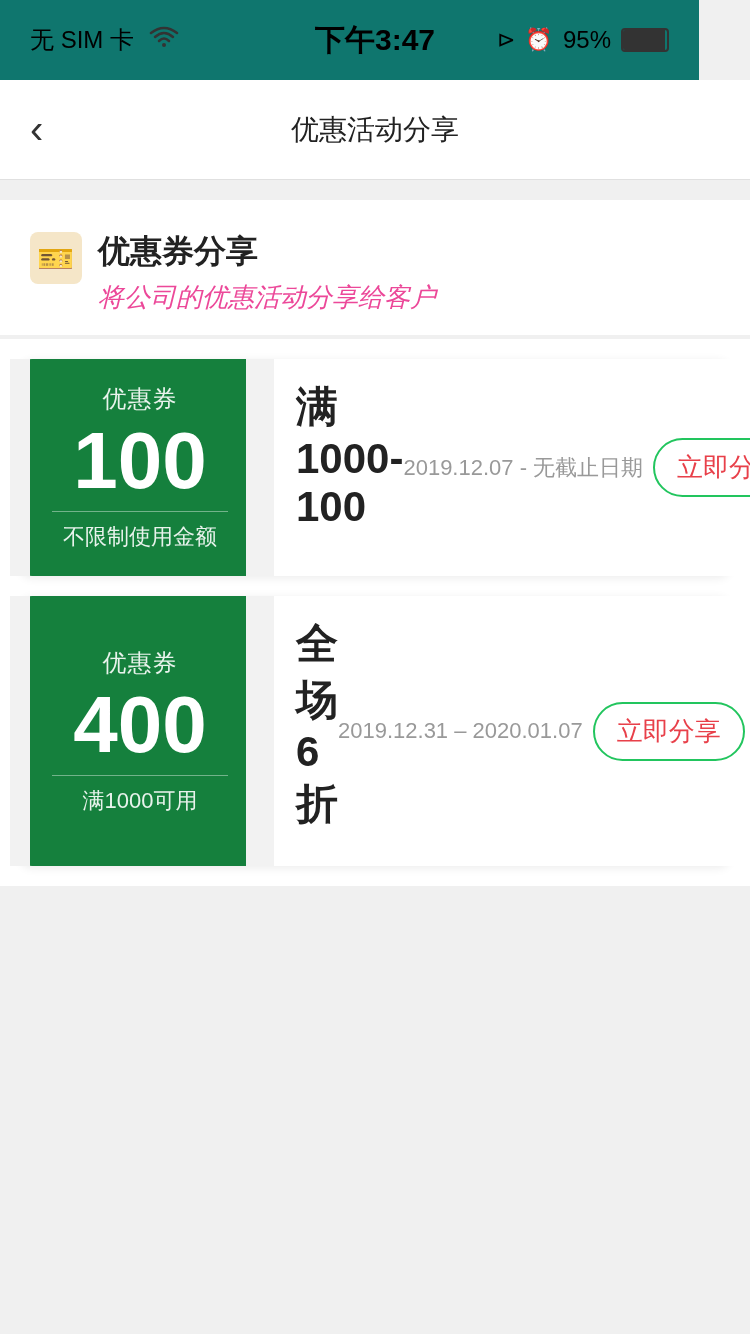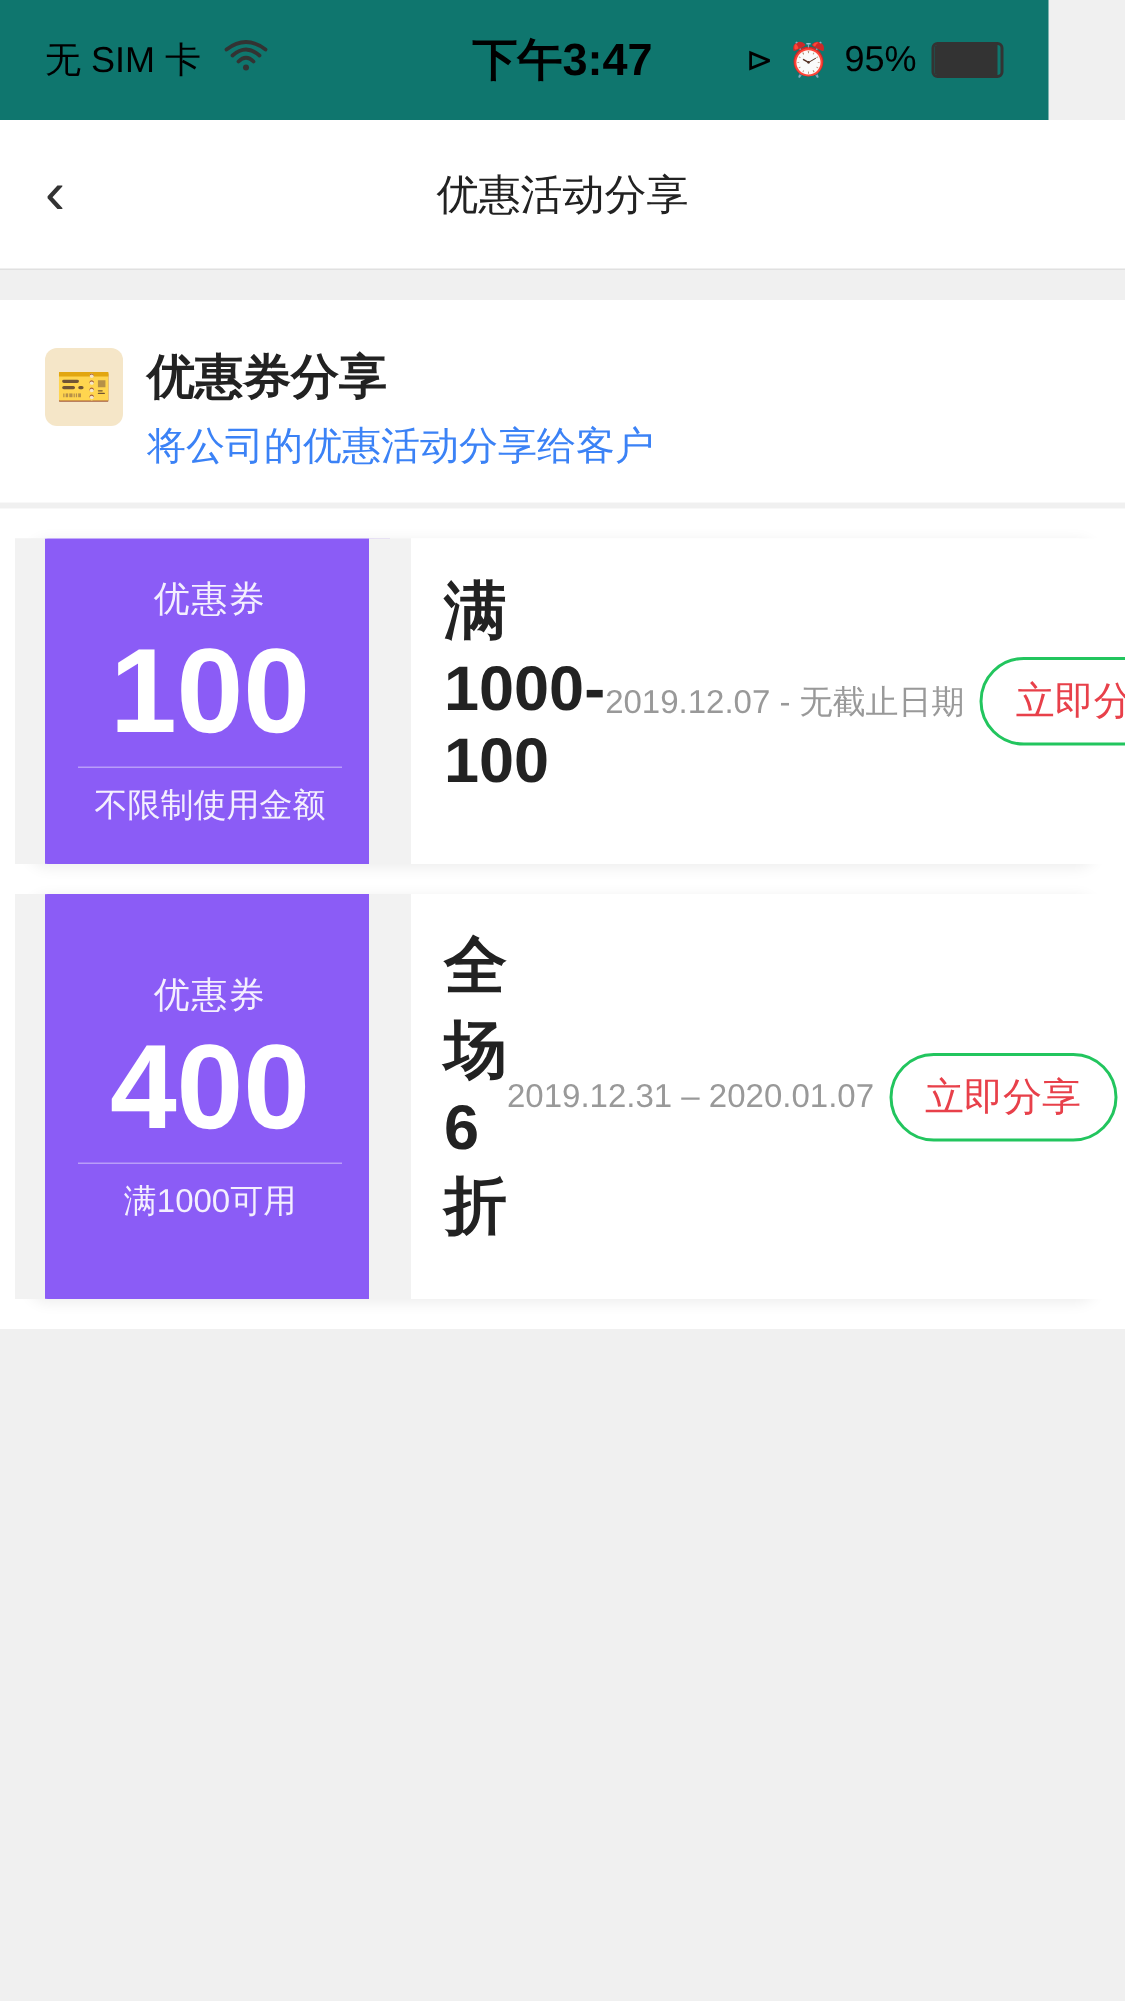--- a/index.html
+++ b/index.html
@@ -115,21 +115,22 @@
       margin-top: 2px;
     }
     .section-text h3 {
       font-size: 32px;
       font-weight: 600;
       color: #222;
       margin-bottom: 6px;
     }
     .section-text p {
       font-size: 26px;
-      color: #3b82f6;
+      color: #ec4899;
+      font-style: italic;
     }
 
     
     .coupon-list {
       background: #fff;
       margin-top: 4px;
       padding: 20px 20px;
       display: flex;
       flex-direction: column;
       gap: 20px;
@@ -141,21 +142,21 @@
       width: 100%;
       border-radius: 12px;
       overflow: visible;
       box-shadow: 0 2px 10px rgba(0,0,0,0.08);
       position: relative;
       min-height: 180px;
     }
 
     
     .coupon-left {
-      background: #8b5cf6;
+      background: #15803d;
       width: 240px;
       flex-shrink: 0;
       display: flex;
       flex-direction: column;
       align-items: center;
       justify-content: center;
       padding: 24px 10px;
       position: relative;
       border-radius: 12px 0 0 12px;
     }

